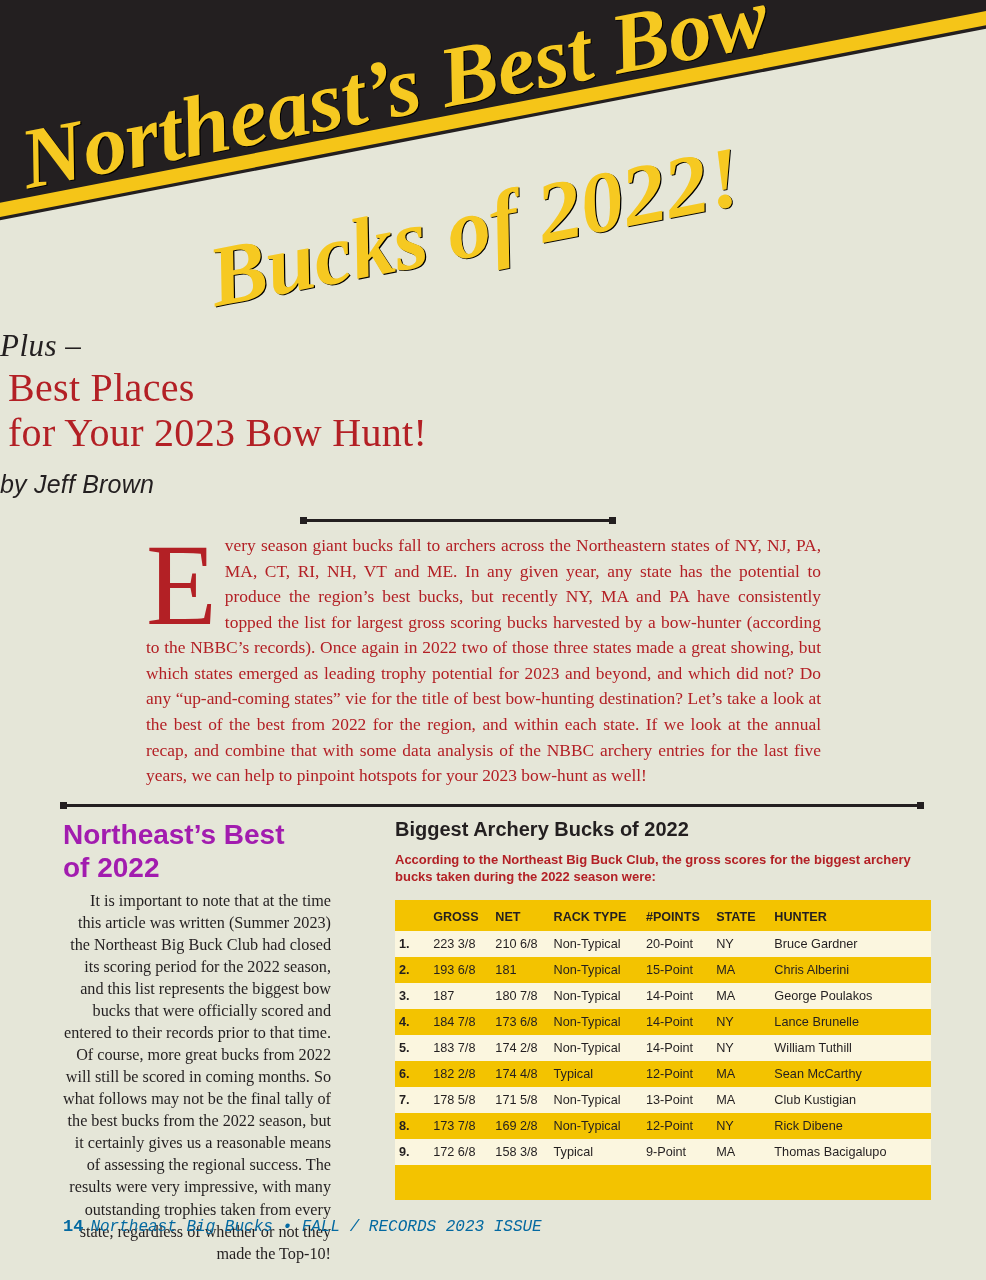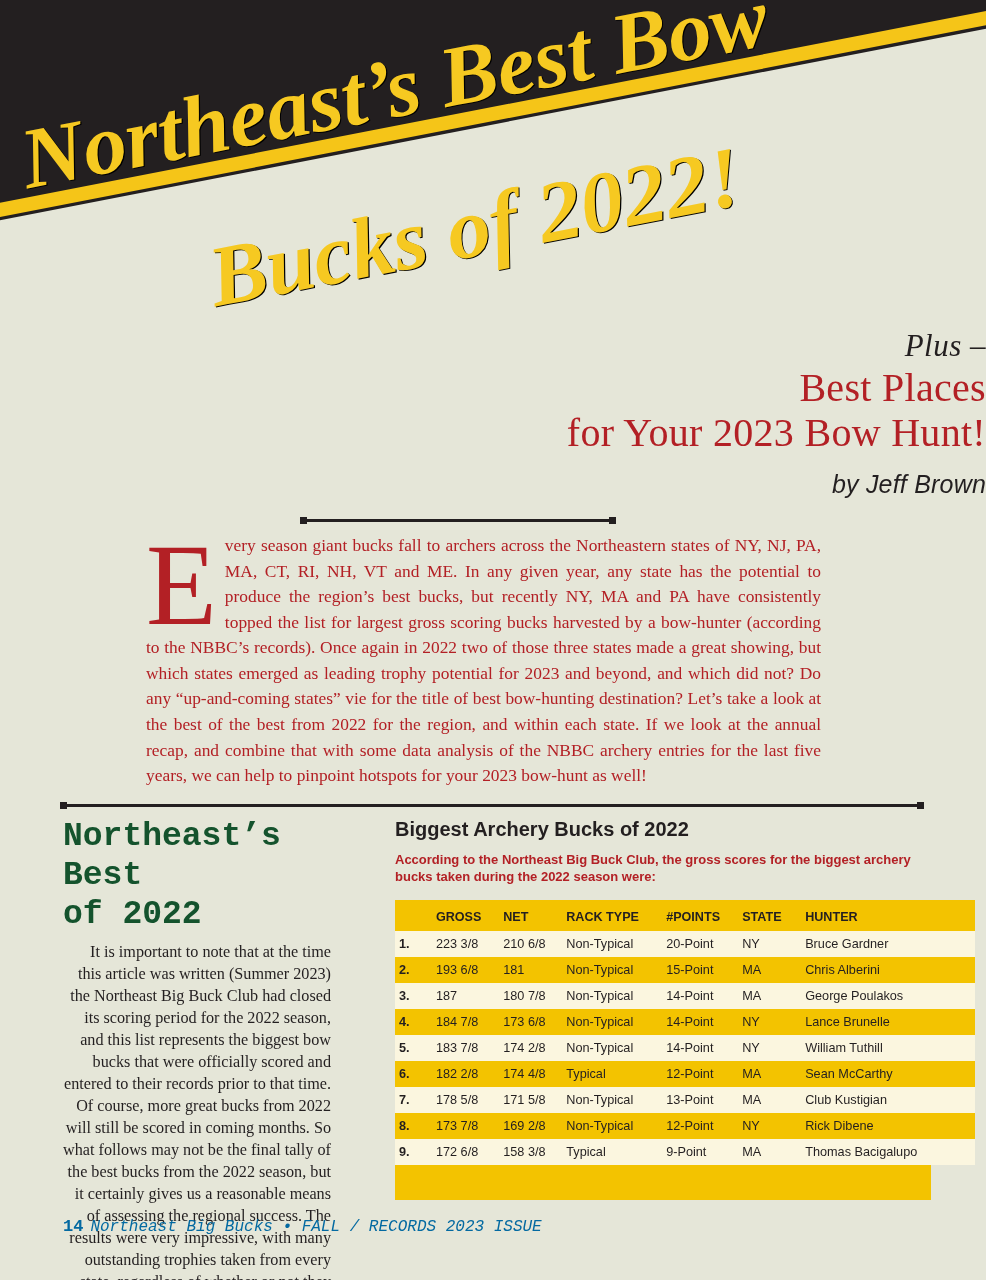--- a/index.html
+++ b/index.html
@@ -71,21 +71,21 @@
     transform: rotate(-11deg);
     transform-origin: 0 50%;
   }
 
   
   .subhead {
     position: absolute;
     top: 328px;
     left: 0;
     width: 986px;
-    text-align: right;
+    text-align: left;
   }
   .subhead .plus {
     font-family: "Liberation Serif", serif;
     font-style: italic;
     font-size: 31px;
     color: #231f20;
     margin: 0 0 2px 0;
     letter-spacing: .5px;
   }
   .subhead .sub1, .subhead .sub2 {
@@ -157,23 +157,23 @@
   }
 
   
   .leftcol {
     position: absolute;
     top: 818px;
     left: 63px;
     width: 268px;
   }
   .leftcol h2 {
-    font-family: Liberation Mono, monospace;
-    font-size: 33px;
-    color: #14532d;
+    font-family: Liberation Sans, sans-serif;
+    font-size: 28px;
+    color: #a21caf;
     margin: 0 0 6px 0;
     line-height: 1.18;
     font-weight: bold;
   }
   .leftcol p {
     font-family: "Liberation Serif", serif;
     font-size: 16.2px;
     line-height: 1.36;
     color: #231f20;
     margin: 0;
@@ -206,21 +206,21 @@
   
   .tablebox {
     background: #f3c300;
     padding: 0;
     width: 536px;
     height: 300px;
     box-sizing: border-box;
   }
   table.bucks {
     border-collapse: collapse;
-    width: 580px;
+    width: 536px;
     font-family: "Liberation Sans", sans-serif;
     font-size: 12.7px;
     color: #231f20;
     table-layout: fixed;
   }
   table.bucks th {
     text-align: left;
     font-weight: bold;
     font-size: 12.6px;
     padding: 10px 4px 7px 4px;

